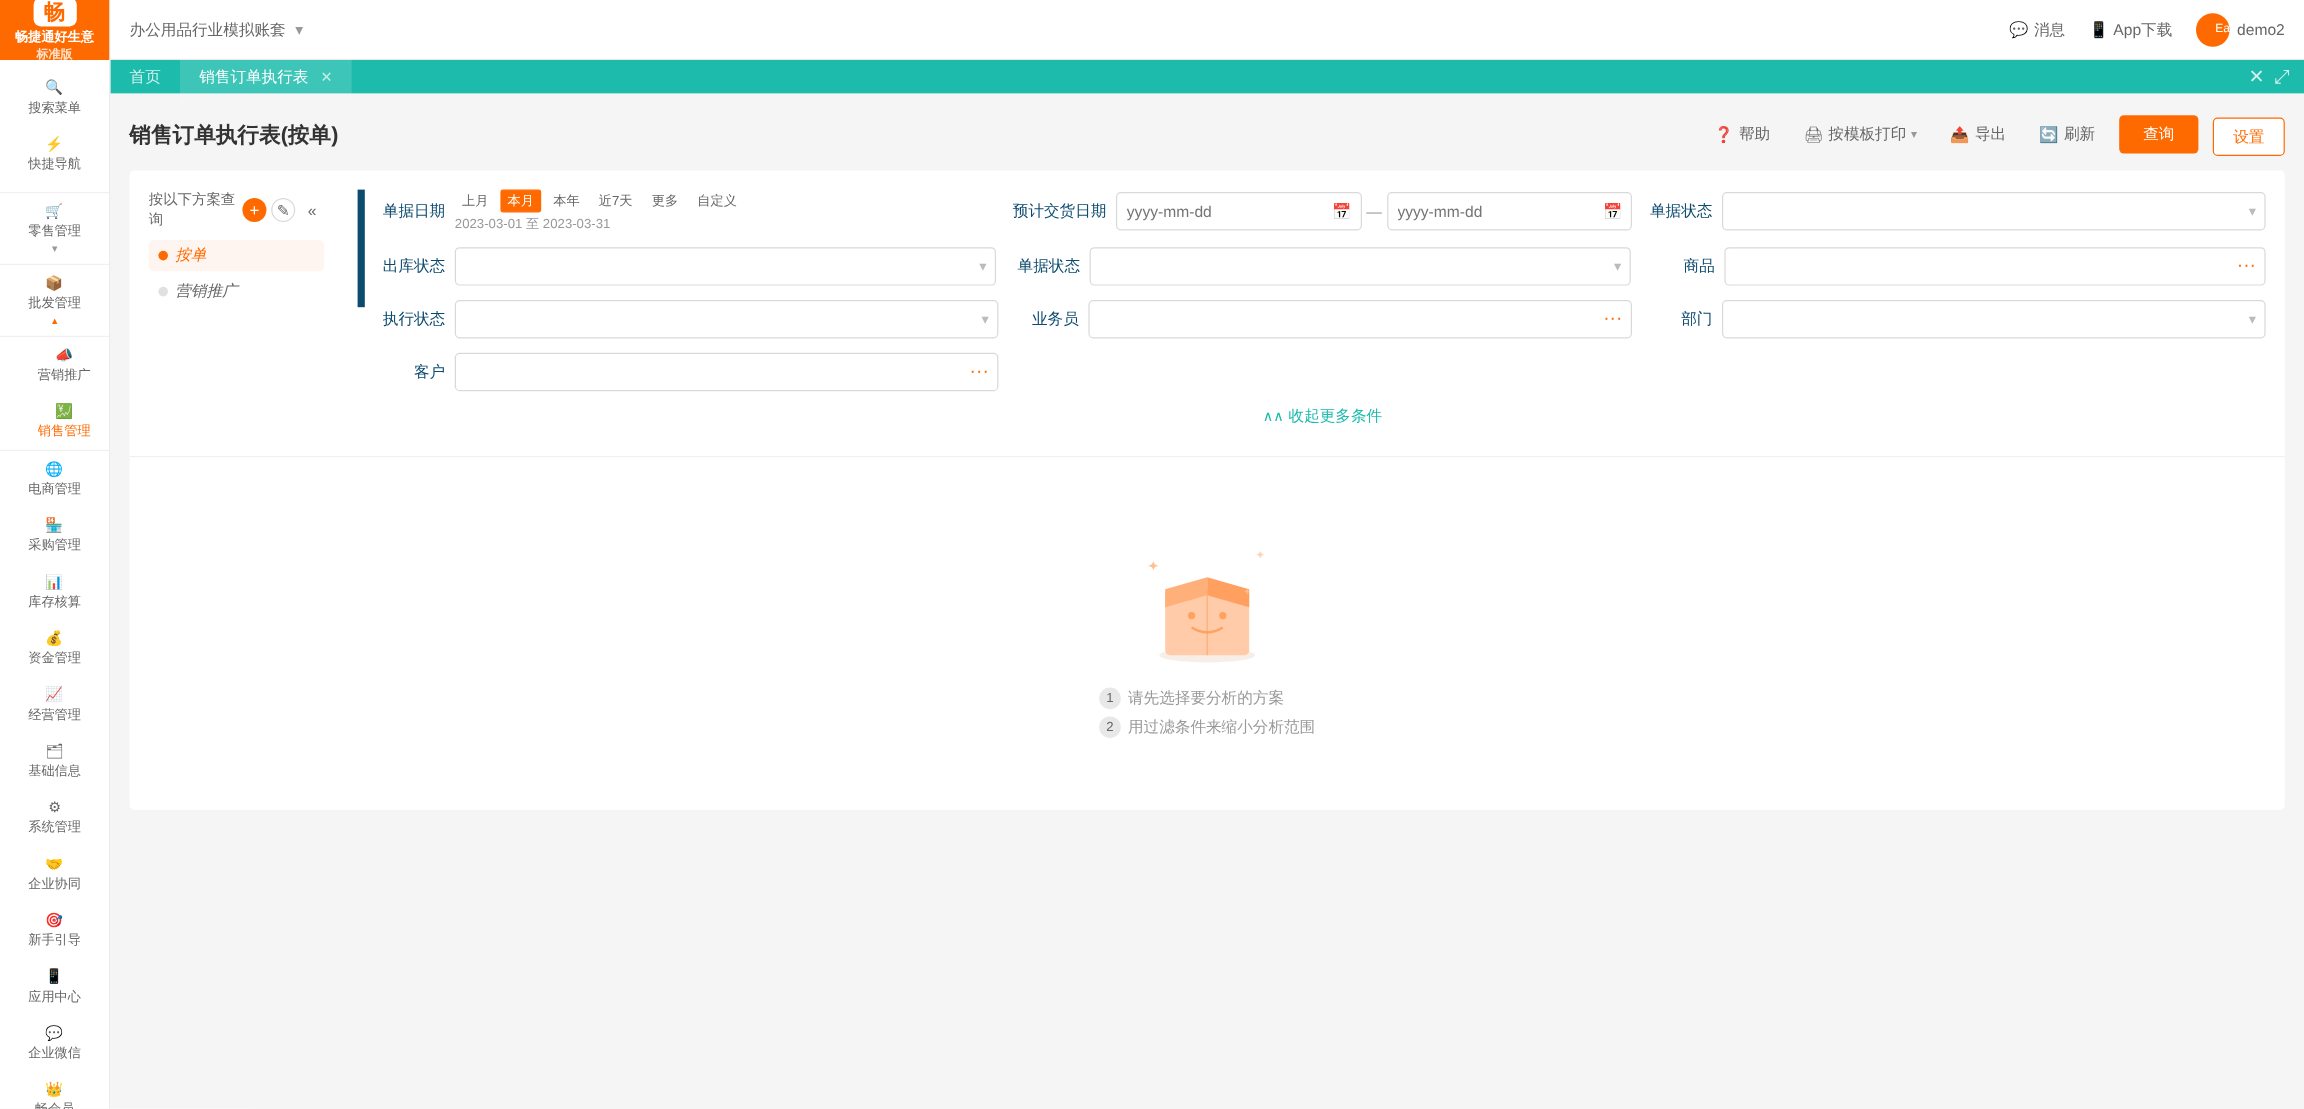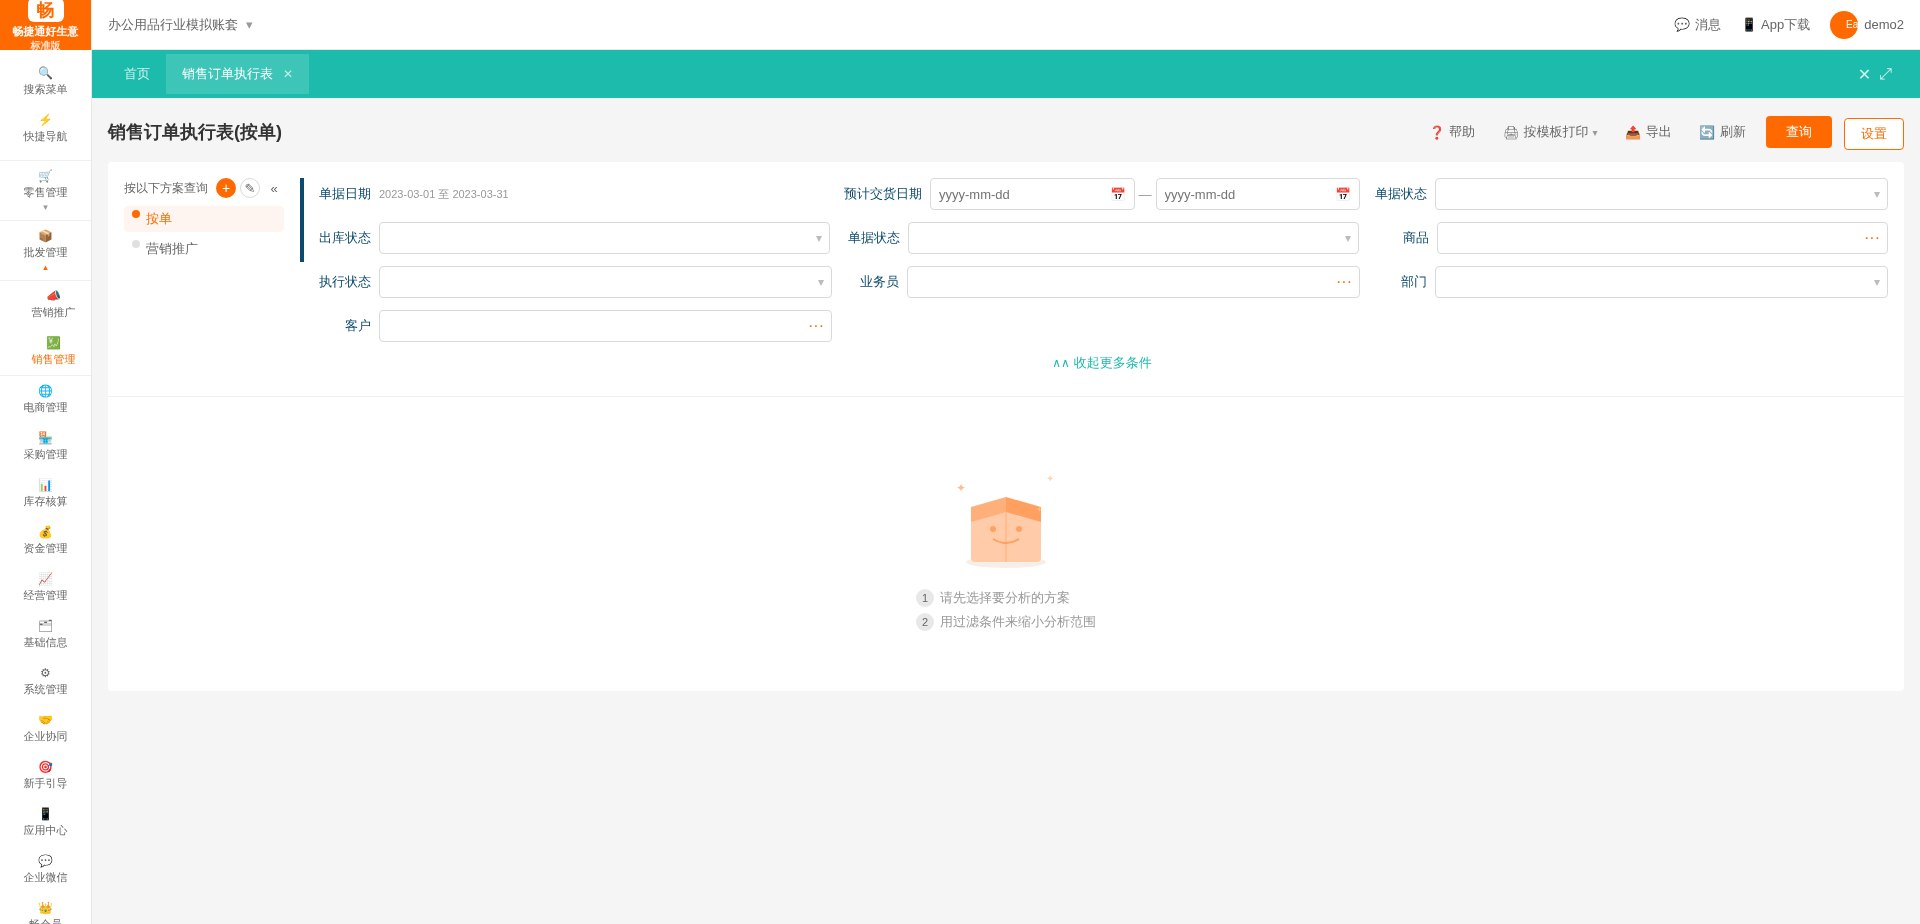--- a/index.html
+++ b/index.html
@@ -17,21 +17,21 @@
     .main { flex: 1; display: flex; flex-direction: column; overflow: hidden; }
 
     
     .top-header { height: 50px; background: #fff; display: flex; align-items: center; padding: 0 16px; border-bottom: 1px solid #e8e8e8; justify-content: space-between; }
     .top-header-left { display: flex; align-items: center; gap: 8px; font-size: 13px; color: #666; }
     .top-header-right { display: flex; align-items: center; gap: 20px; color: #666; font-size: 13px; }
     .top-header-right-item { display: flex; align-items: center; gap: 4px; cursor: pointer; }
     .avatar { width: 28px; height: 28px; border-radius: 50%; background: #ff6a00; display: flex; align-items: center; justify-content: flex-end; color: #fff; font-size: 11px; }
 
     
-    .tab-bar { height: 48px; background: #1cbbac; display: flex; align-items: center; padding: 16px; }
+    .tab-bar { height: 28px; background: #1cbbac; display: flex; align-items: center; padding: 0; }
     .tab-item { height: 40px; display: flex; align-items: center; padding: 0 16px; color: rgba(255,255,255,0.8); font-size: 13px; cursor: pointer; position: relative; gap: 6px; }
     .tab-item.home { background: transparent; }
     .tab-item.active { background: rgba(255,255,255,0.15); color: #fff; }
     .tab-item .tab-close { font-size: 12px; color: rgba(255,255,255,0.7); cursor: pointer; margin-left: 4px; }
     .tab-bar-right { margin-left: auto; display: flex; align-items: center; gap: 8px; padding-right: 12px; }
     .tab-bar-icon { color: rgba(255,255,255,0.8); cursor: pointer; font-size: 16px; }
 
     
     .page-content { flex: 1; overflow: auto; padding: 16px; background: #f5f5f5; }
 
@@ -40,23 +40,23 @@
     .page-title { font-size: 18px; font-weight: bold; color: #333; }
     .page-header-actions { display: flex; align-items: center; gap: 12px; }
     .action-btn { display: flex; align-items: center; gap: 4px; color: #666; font-size: 13px; cursor: pointer; padding: 4px 8px; border-radius: 4px; }
     .quick-date-btn { padding: 2px 8px; border-radius: 3px; cursor: pointer; font-size: 12px; color: #666; border: 1px solid transparent; }
     .quick-date-btn.active { background: #ff6a00; color: #fff; border-color: #ff6a00; }
     .icon-btn { width: 24px; height: 24px; display: flex; align-items: center; justify-content: center; border-radius: 50%; cursor: pointer; color: #666; font-size: 14px; }
     .icon-btn.orange { background: #ff6a00; color: #fff; }
     .icon-btn.border { border: 1px solid #d9d9d9; }
 
     
-    .scheme-panel { width: 180px; flex-shrink: 0; border-right: 4px solid #0c4a6e; padding-right: 16px; }
+    .scheme-panel { width: 180px; flex-shrink: 0; border-right: 6px solid #0c4a6e; padding-right: 28px; }
     .scheme-header { display: flex; align-items: center; gap: 6px; margin-bottom: 8px; font-size: 13px; color: #333; }
-    .scheme-item { display: flex; gap: 6px; padding: 4px 8px; cursor: pointer; border-radius: 4px; color: #666; font-size: 13px; }
+    .scheme-item { display: flex; align-items: center; gap: 6px; padding: 4px 8px; cursor: pointer; border-radius: 4px; color: #666; font-size: 13px; font-style: italic; }
     .scheme-item.active { color: #ff6a00; background: #fff5f0; }
 
     
     .conditions-panel { flex: 1; }
 
     
     .collapse-row { display: flex; justify-content: center; align-items: center; padding: 8px 0; cursor: pointer; color: #1cbbac; font-size: 13px; gap: 4px; }
 
     
     .empty-state { display: flex; flex-direction: column; align-items: center; justify-content: center; padding: 60px 20px; gap: 12px; }
@@ -270,20 +270,28 @@
           </div>
         </div>
 
         <div class="conditions-panel">
 
           <div style="display:grid;grid-template-columns:1fr 1fr 1fr;gap:12px;margin-bottom:12px;">
 
             <div class="filter-item">
               <span class="filter-item-label">单据日期</span>
               <div style="flex:1;">
+                <div style="display:flex;align-items:center;gap:4px;margin-bottom:2px;">
+                  <span class="quick-date-btn" style="font-size:11px;padding:1px 5px;border:1px solid transparent;border-radius:2px;cursor:pointer;color:#666;">上月</span>
+                  <span class="quick-date-btn active" style="font-size:11px;padding:1px 5px;border-radius:2px;background:#ff6a00;color:#fff;cursor:pointer;">本月</span>
+                  <span class="quick-date-btn" style="font-size:11px;padding:1px 5px;border:1px solid transparent;border-radius:2px;cursor:pointer;color:#666;">本年</span>
+                  <span class="quick-date-btn" style="font-size:11px;padding:1px 5px;border:1px solid transparent;border-radius:2px;cursor:pointer;color:#666;">近7天</span>
+                  <span class="quick-date-btn" style="font-size:11px;padding:1px 5px;border:1px solid transparent;border-radius:2px;cursor:pointer;color:#666;">更多</span>
+                  <span class="quick-date-btn" style="font-size:11px;padding:1px 5px;border:1px solid transparent;border-radius:2px;cursor:pointer;color:#666;">自定义</span>
+                </div>
                 <div style="font-size:11px;color:#999;">2023-03-01 至 2023-03-31</div>
               </div>
             </div>
 
             <div class="filter-item">
               <span class="filter-item-label">预计交货日期</span>
               <div style="flex:1;display:flex;align-items:center;gap:4px;">
                 <div style="flex:1;position:relative;">
                   <input type="text" style="width: 100%; height: 32px; border: 1px solid rgb(217, 217, 217); border-radius: 4px; padding: 0px 28px 0px 8px; font-size: 13px; color: rgb(187, 187, 187); outline: none;" placeholder="yyyy-mm-dd">
                   <span style="position:absolute;right:8px;top:50%;transform:translateY(-50%);color:#ff6a00;cursor:pointer;font-size:13px;">📅</span>

